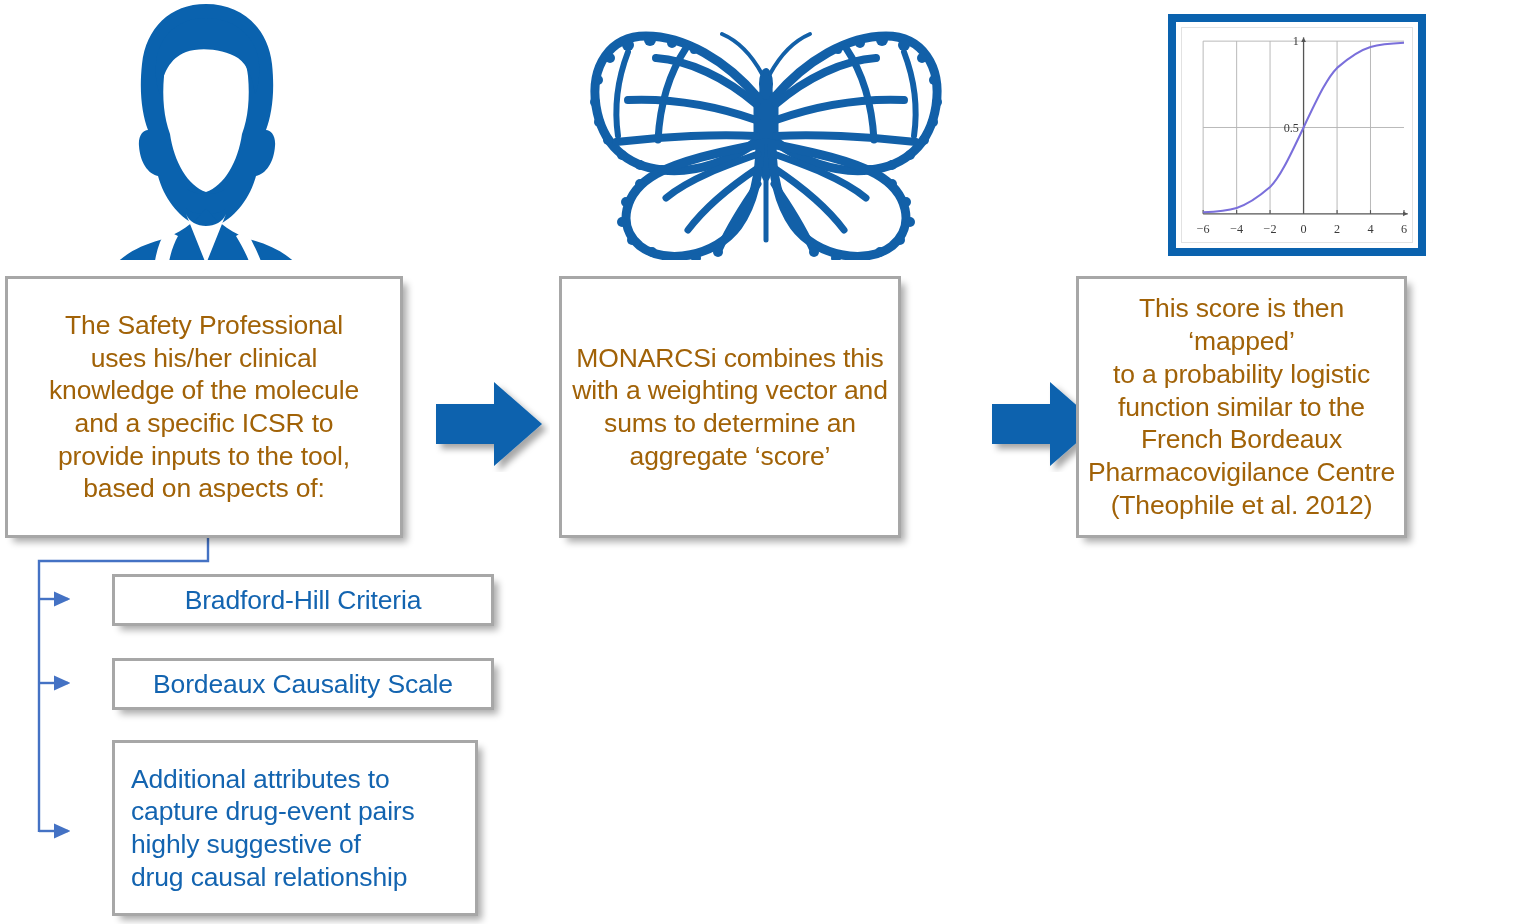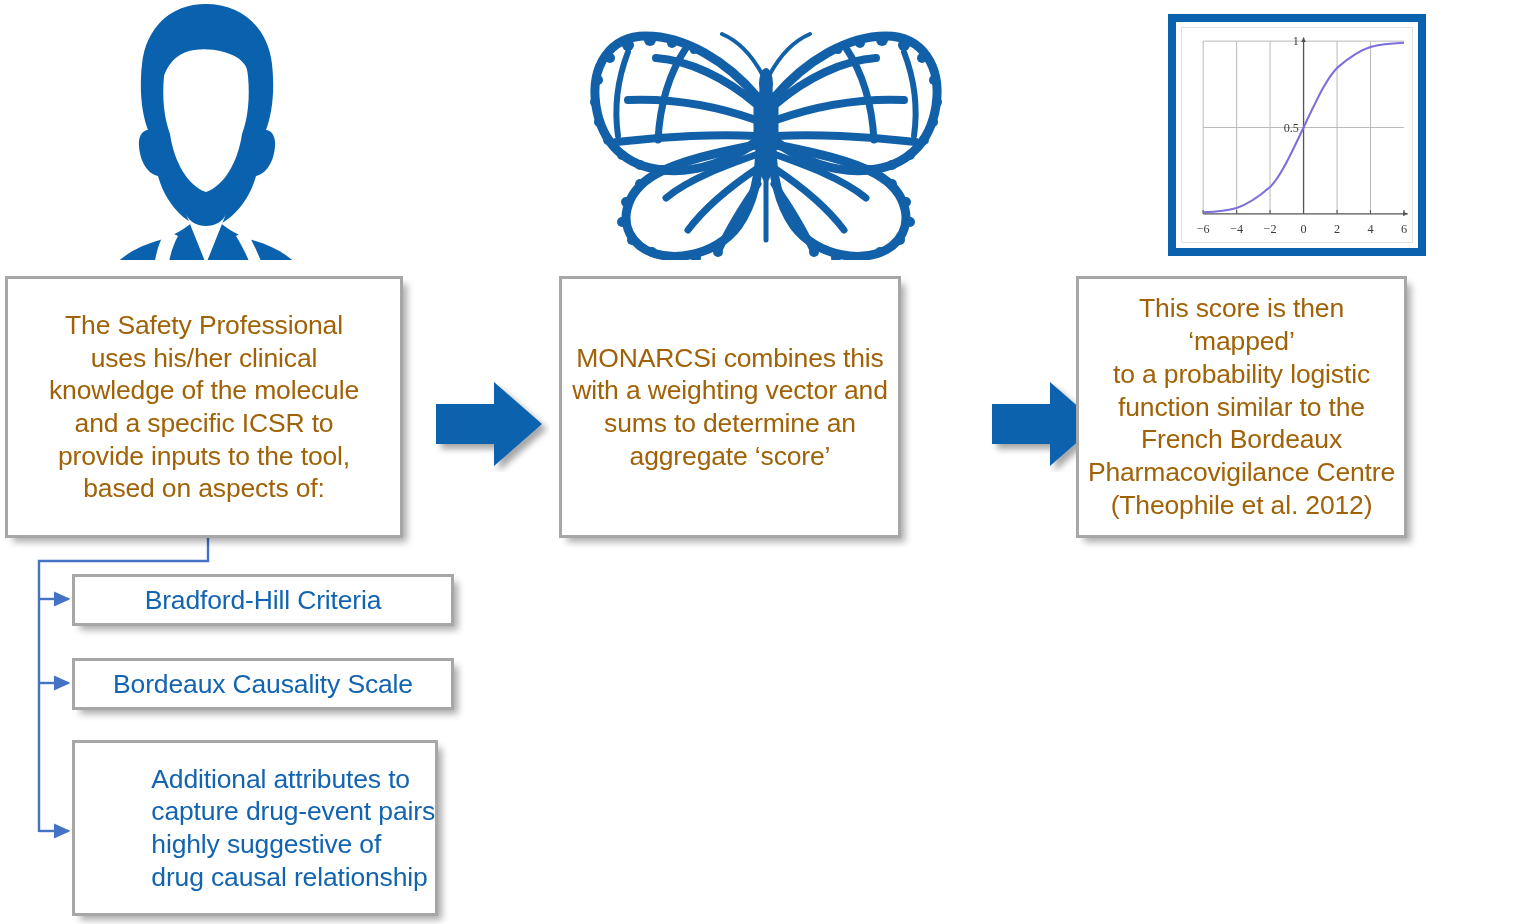--- a/index.html
+++ b/index.html
@@ -44,23 +44,24 @@
 
   
   .sub-box {
     position: absolute;
     background: #ffffff;
     border: 3px solid #a7a7a7;
     box-sizing: border-box;
     box-shadow: 6px 6px 7px -2px rgba(0,0,0,0.33);
     display: flex;
     align-items: center;
+    margin-left: 40px;
   }
   .sub-box.center { justify-content: center; }
-  .sub-box.left   { justify-content: flex-end; }
+  .sub-box.left   { justify-content: flex-start; }
   .sub-box .txt {
     color: #1364B0;
     font-size: 26.5px;
     line-height: 1.235;
     white-space: pre-line;
     letter-spacing: -0.15px;
   }
   .sub-box.center .txt { text-align: center; }
   .sub-box.left .txt   { text-align: left; padding-left: 16px; }
 

